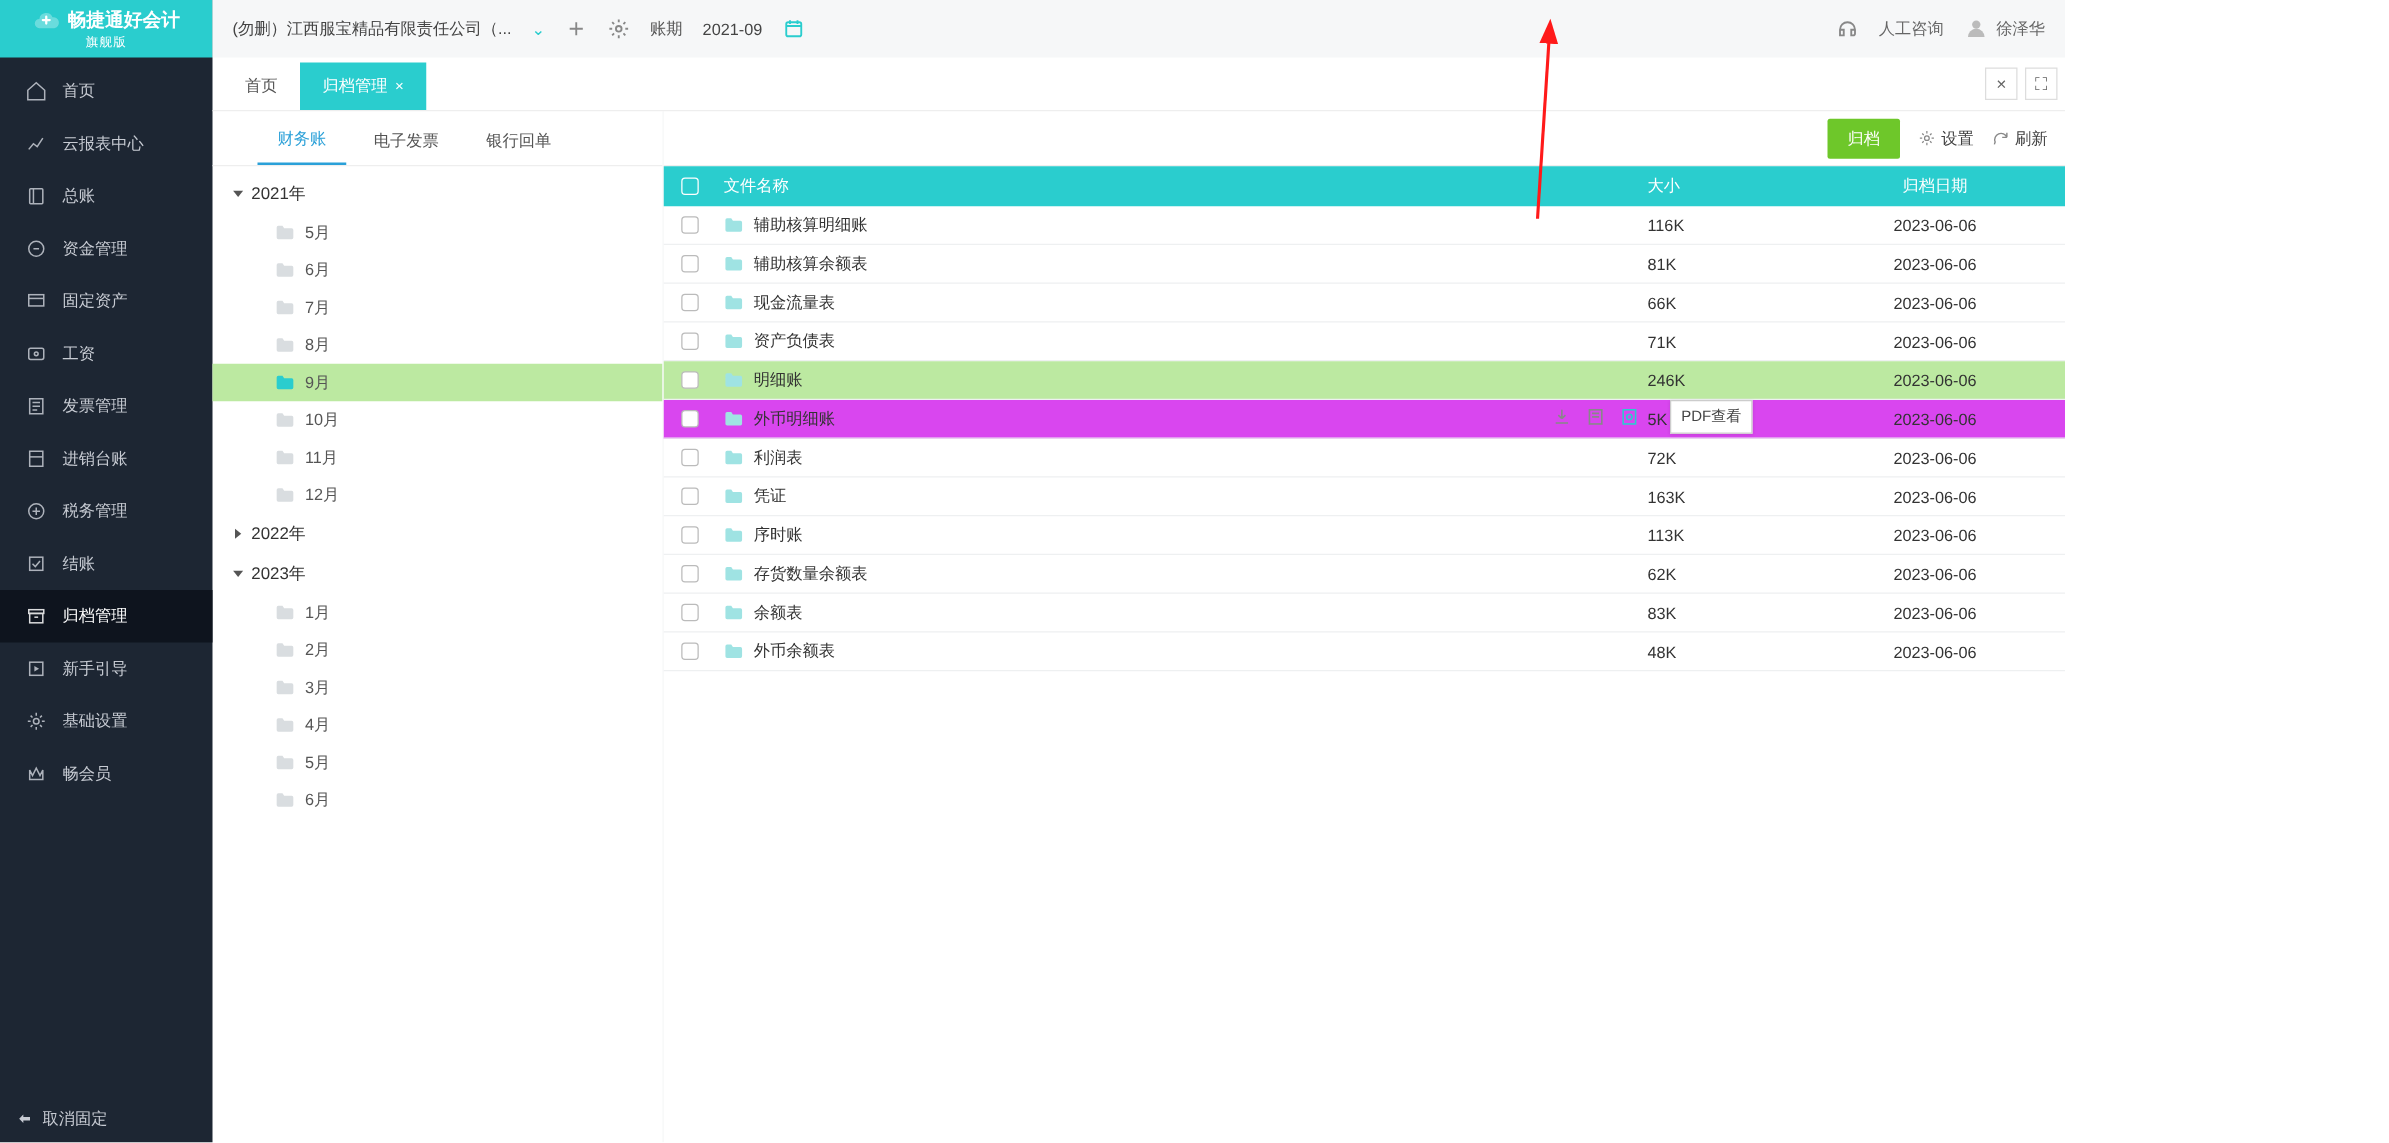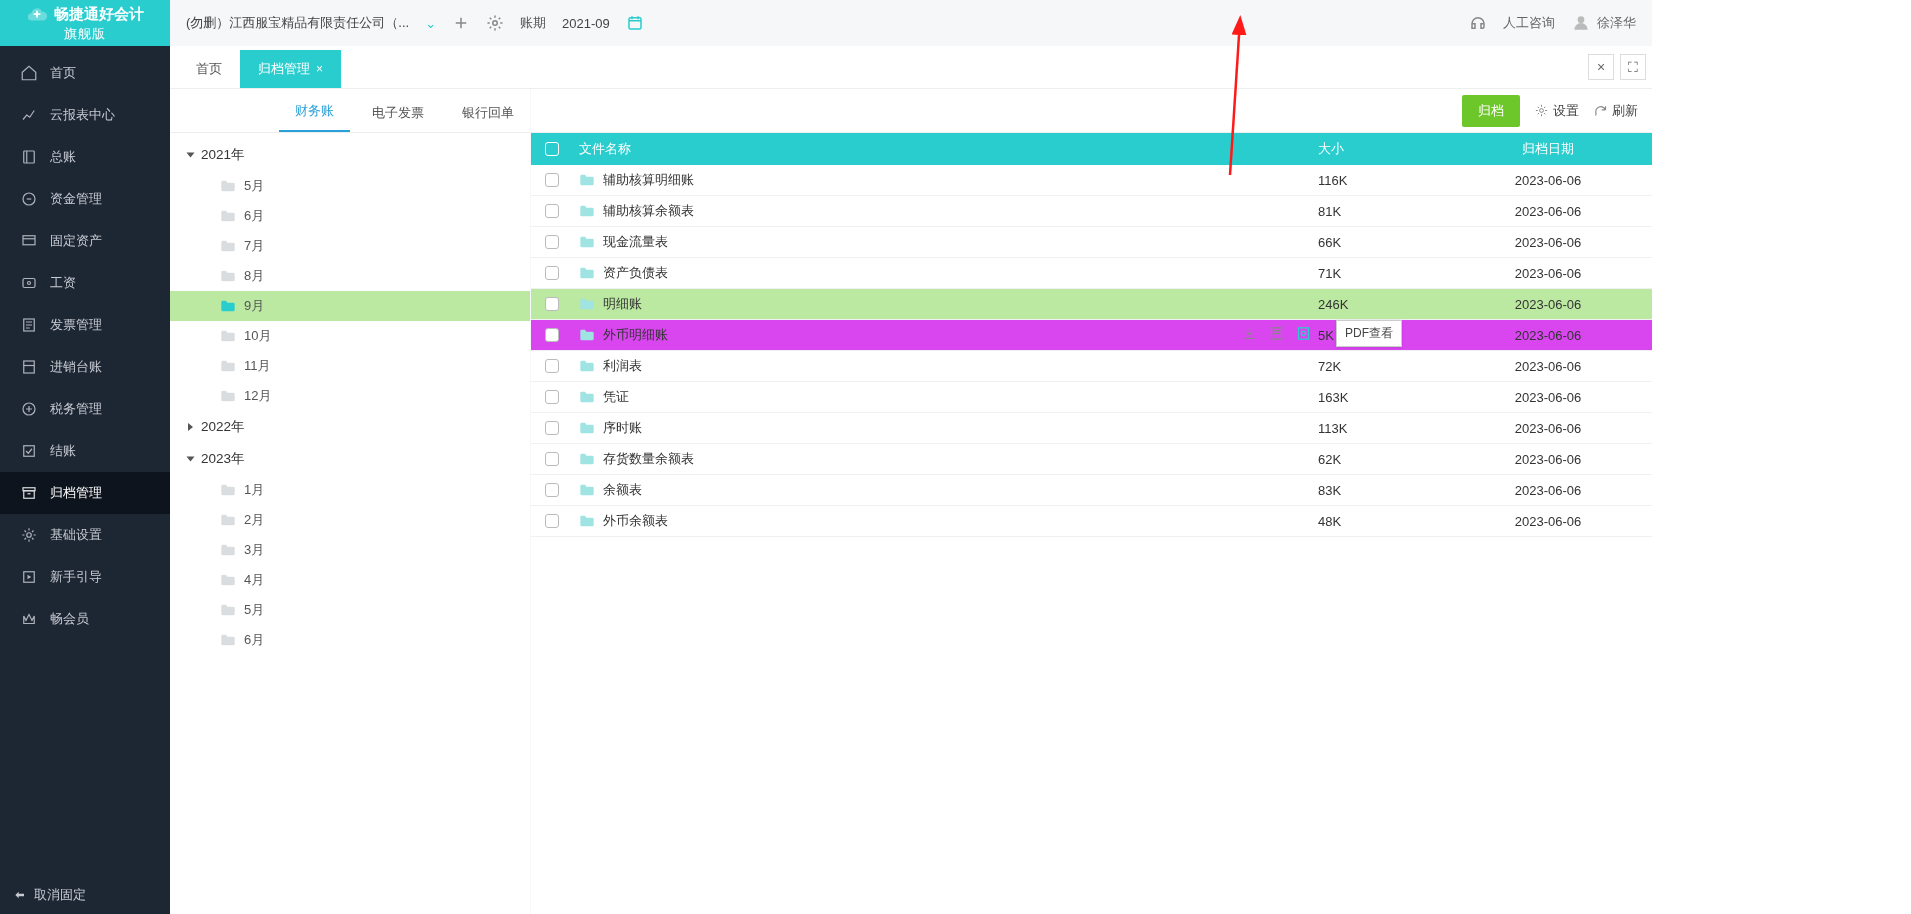--- a/index.html
+++ b/index.html
@@ -3,21 +3,21 @@
 <meta charset="utf-8">
 <style>
   * { margin: 0; padding: 0; box-sizing: border-box; }
   body { font-family: "Microsoft YaHei", Arial, sans-serif; font-size: 13px; color: #333; background: #fff; overflow: hidden; }
   .app { display: flex; height: 914px; width: 1652px; }
 
   
   .sidebar { width: 170px; background: #1d2633; color: #c3c7cf; display: flex; flex-direction: column; }
   .logo-block { background: #2acdce; height: 46px; display:flex; align-items:center; justify-content:center; flex-direction:column; color:#fff; }
   .logo-row { display:flex; align-items:center; gap:6px; font-size:15px; font-weight:bold; }
-  .logo-sub { font-size: 13px; margin-top:-1px; letter-spacing:1px;font-family:Liberation Mono, monospace;}
+  .logo-sub { font-size: 10px; margin-top:-1px; letter-spacing:1px;font-family:Liberation Mono, monospace;}
   .logo-icon { width:22px; height:22px; }
   .nav { flex:1; padding-top:6px; }
   .nav-item { display:flex; align-items:center; gap:12px; padding:12px 20px; cursor:pointer; color:#c7cbd3; }
   .nav-item .nav-icon { width:18px; height:18px; opacity:.85; }
   .nav-item.active { background:#0e141e; color:#fff; }
   .sidebar-footer { padding:10px 12px; display:flex; align-items:center; gap:6px; color:#c7cbd3; cursor:pointer; font-size:13px; }
   .sidebar-footer svg { width:16px; height:16px; }
 
   
   .main { flex:1; display:flex; flex-direction:column; min-width:0; }
@@ -30,21 +30,21 @@
   .tb-user svg { width:20px; height:20px; }
 
   .pagetabs { height:43px; border-bottom:1px solid #eee; display:flex; align-items:flex-end; padding:0 8px; position:relative; }
   .ptab { padding:0 18px; height:38px; display:flex; align-items:center; color:#555; cursor:pointer; }
   .ptab.active { background:#2acdce; color:#fff; }
   .ptab .close { margin-left:6px; font-size:12px; }
   .ptab-extra { position:absolute; right:6px; top:0; height:100%; display:flex; align-items:center; gap:6px;}
   .ptab-box { width:26px; height:26px; border:1px solid #ddd; display:flex; align-items:center; justify-content:center; color:#666; cursor:pointer; font-size:14px; }
 
   .content { flex:1; display:flex; min-height:0; }
-  .subtabs { display:flex; border-bottom:1px solid #eee; height:44px; align-items:flex-end; padding-left:36px; gap:6px;justify-content:flex-end;}
+  .subtabs { display:flex; border-bottom:1px solid #eee; height:44px; align-items:flex-end; padding-left:36px; gap:6px;}
   .subtab { padding:0 16px 10px; color:#555; cursor:pointer; }
   .subtab.active { color:#2aa0d8; border-bottom:2px solid #2aa0d8; }
 
   .tree { padding-top:6px; }
   .year-row { display:flex; align-items:center; gap:8px; padding:7px 18px; color:#333; cursor:pointer; font-size:13.5px; }
   .year-row .tri { width:0; height:0; border-left:5px solid #555; border-top:4px solid transparent; border-bottom:4px solid transparent; }
   .year-row.expanded .tri { transform:rotate(90deg); }
   .month-row { display:flex; align-items:center; gap:8px; padding:6px 10px 6px 50px; color:#555; cursor:pointer;}
   .month-row.active { background:#bce9a1; }
   .folder-icon { width:16px; height:14px; }
@@ -163,31 +163,31 @@
         <div class="nav-item active">
           <svg class="nav-icon" viewBox="0 0 24 24">
             <rect x="4" y="5" width="16" height="4" fill="none" stroke="currentColor" stroke-width="1.6"></rect>
             <rect x="5" y="9" width="14" height="10" fill="none" stroke="currentColor" stroke-width="1.6"></rect>
             <path d="M10 13h4" stroke="currentColor" stroke-width="1.6"></path>
           </svg>
           <span>归档管理</span>
         </div>
         <div class="nav-item">
           <svg class="nav-icon" viewBox="0 0 24 24">
+            <rect x="5" y="5" width="14" height="14" fill="none" stroke="currentColor" stroke-width="1.6"></rect>
+            <path d="M10 9l5 3-5 3z" fill="currentColor"></path>
+          </svg>
+          <span>新手引导</span>
+        </div>
+        <div class="nav-item">
+          <svg class="nav-icon" viewBox="0 0 24 24">
             <circle cx="12" cy="12" r="3" fill="none" stroke="currentColor" stroke-width="1.6"></circle>
             <path d="M12 3v3M12 18v3M3 12h3M18 12h3M6 6l2 2M16 16l2 2M18 6l-2 2M6 18l2-2" stroke="currentColor" stroke-width="1.6"></path>
           </svg>
           <span>基础设置</span>
-        </div>
-        <div class="nav-item">
-          <svg class="nav-icon" viewBox="0 0 24 24">
-            <rect x="5" y="5" width="14" height="14" fill="none" stroke="currentColor" stroke-width="1.6"></rect>
-            <path d="M10 9l5 3-5 3z" fill="currentColor"></path>
-          </svg>
-          <span>新手引导</span>
         </div>
         <div class="nav-item">
           <svg class="nav-icon" viewBox="0 0 24 24">
             <path d="M5 8l3 6 4-8 4 8 3-6v10H5z" fill="none" stroke="currentColor" stroke-width="1.6"></path>
           </svg>
           <span>畅会员</span>
         </div>
       </nav>
     <div class="sidebar-footer">
       <svg viewBox="0 0 24 24">

